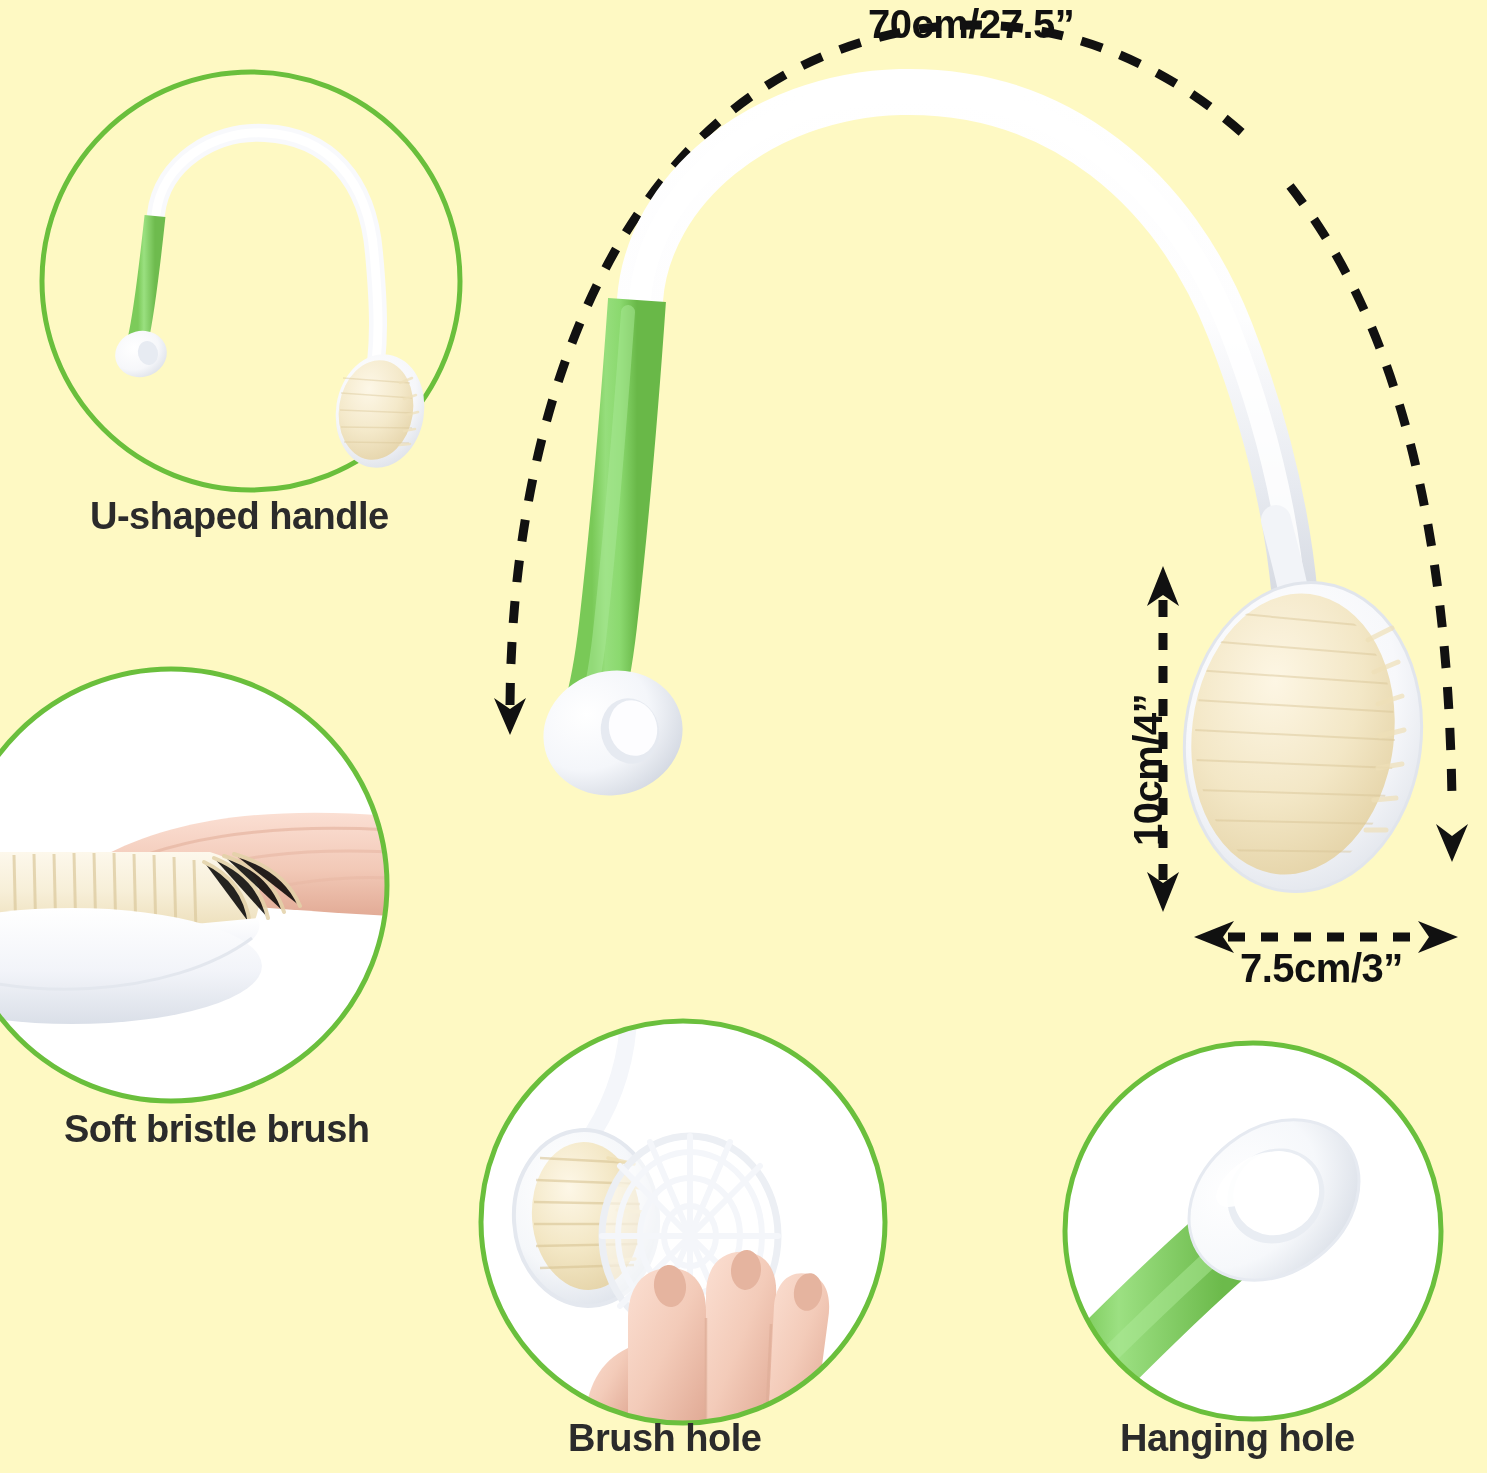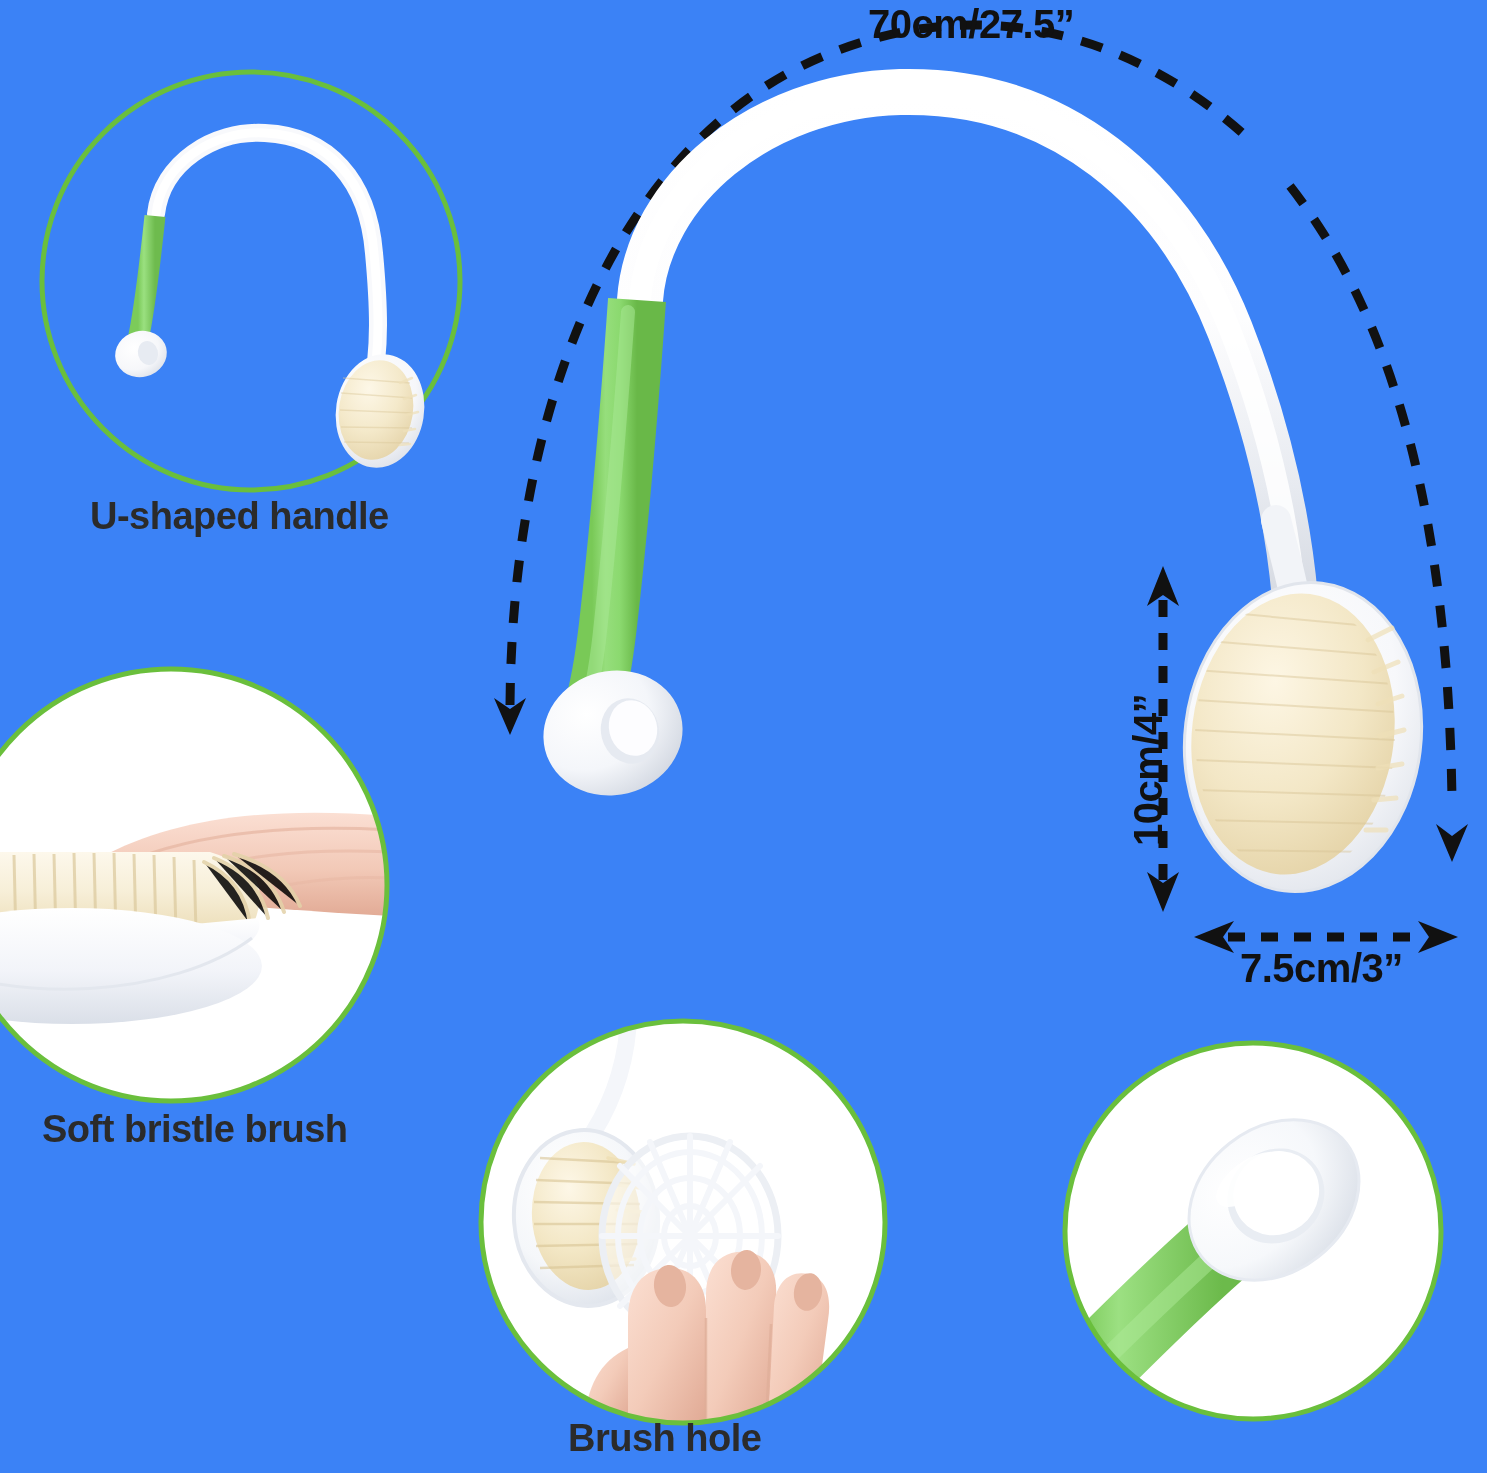--- a/index.html
+++ b/index.html
@@ -8,21 +8,21 @@
     padding: 0;
     background: #ffffff;
   }
   body {
     font-family: "Liberation Sans", sans-serif;
   }
   #stage {
     position: relative;
     width: 1487px;
     height: 1473px;
-    background: #3b82f6;
+    background: #fef9c3;
     overflow: hidden;
   }
   .abs { position: absolute; }
 
   
   .caption {
     position: absolute;
     font-family: "Liberation Sans", sans-serif;
     font-weight: bold;
     color: #2b2b2b;
@@ -302,21 +302,21 @@
 
       <path d="M 0 262 C 60 300, 180 318, 268 290
                C 300 280, 312 266, 306 252
                L 30 278 Z" fill="url(#gPad)"></path>
       <ellipse cx="120" cy="300" rx="190" ry="58" fill="url(#gPad)"></ellipse>
       <path d="M -40 292 C 60 340, 220 332, 300 272" fill="none" stroke="#e3e7ee" stroke-width="3"></path>
     </g>
     <circle cx="219" cy="219" r="216" fill="none" stroke="#6abf3c" stroke-width="5"></circle>
   </svg>
 
-  <div class="caption" style="left:42px; top:1110px;">Soft bristle brush</div>
+  <div class="caption" style="left:64px; top:1110px;">Soft bristle brush</div>
 
   <svg class="abs" style="left:478px; top:1018px; width:410px; height:408px;" viewBox="0 0 410 408" xmlns="http://www.w3.org/2000/svg">
     <defs>
       <clipPath id="clipFeat3">
         <ellipse cx="205" cy="204" rx="202" ry="201"></ellipse>
       </clipPath>
       <radialGradient id="gHead3" cx="38%" cy="32%" r="74%">
         <stop offset="0%" stop-color="#ffffff"></stop>
         <stop offset="62%" stop-color="#f5f7fa"></stop>
         <stop offset="100%" stop-color="#dde2ea"></stop>
@@ -427,14 +427,15 @@
         <ellipse cx="212" cy="160" rx="92" ry="72" fill="url(#gKnob4)"></ellipse>
         <ellipse cx="212" cy="160" rx="92" ry="72" fill="none" stroke="#e6eaf1" stroke-width="3"></ellipse>
         <ellipse cx="216" cy="158" rx="50" ry="46" fill="#e9edf3"></ellipse>
         <ellipse cx="218" cy="156" rx="44" ry="41" fill="#ffffff"></ellipse>
         <ellipse cx="204" cy="128" rx="38" ry="18" fill="#ffffff" opacity="0.9"></ellipse>
       </g>
     </g>
     <circle cx="191" cy="191" r="188" fill="none" stroke="#6abf3c" stroke-width="5"></circle>
   </svg>
 
+  <div class="caption" style="left:1120px; top:1419px;">Hanging hole</div>
 
 </div>
 
 </body></html>

